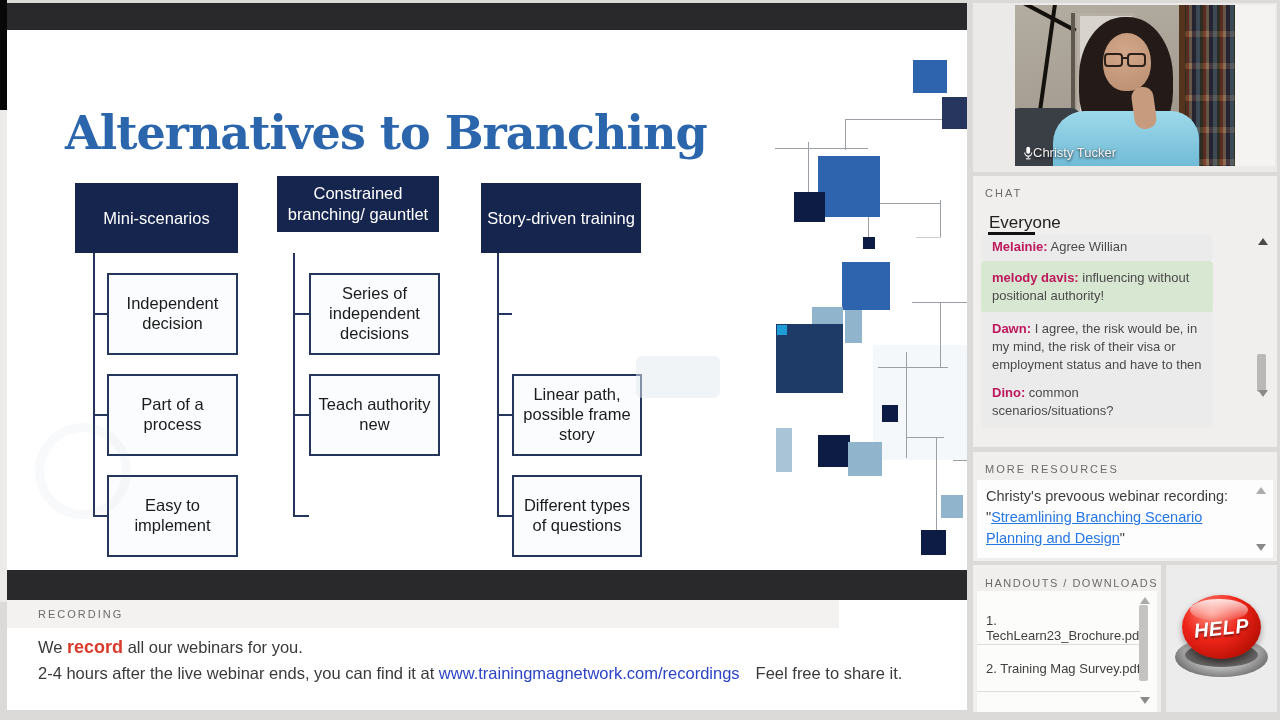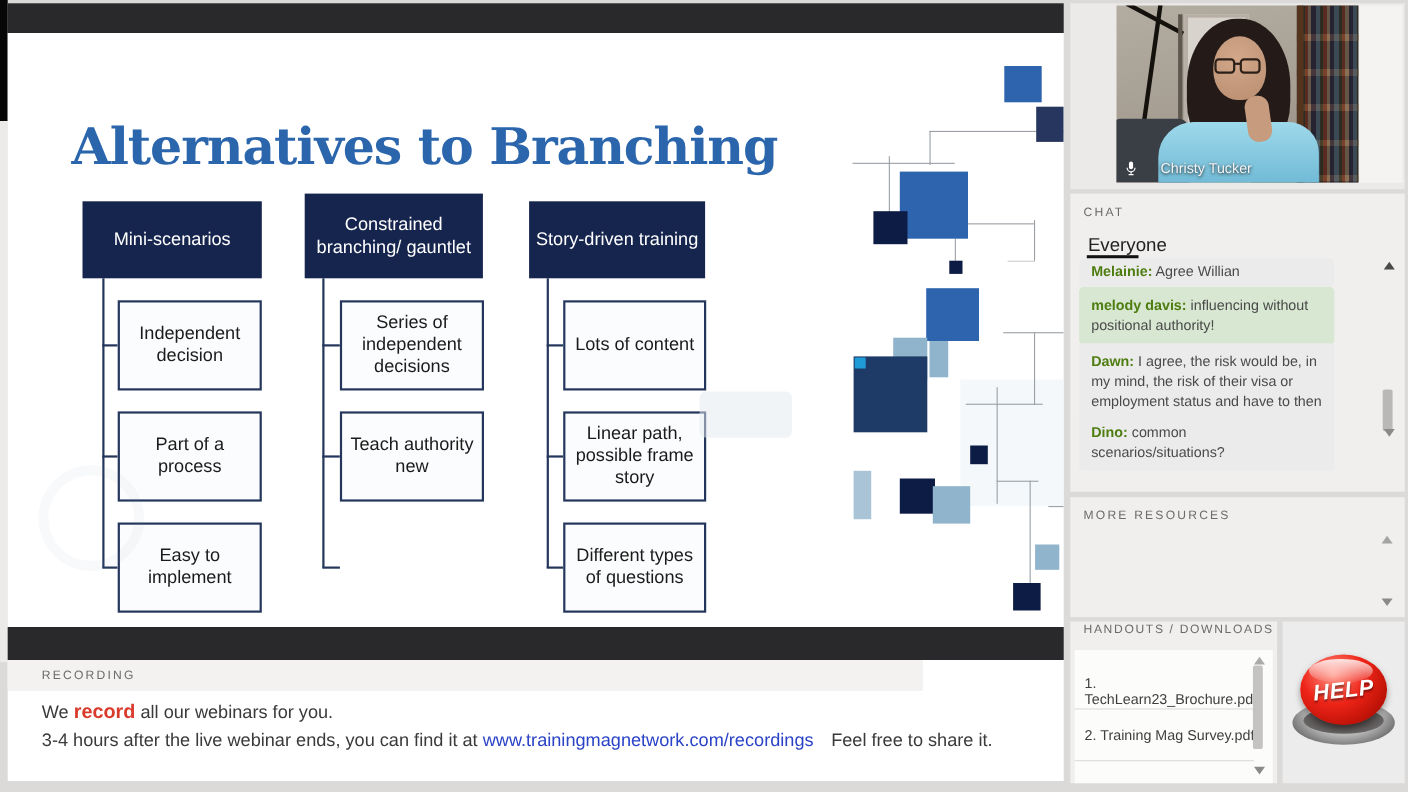--- a/index.html
+++ b/index.html
@@ -16,21 +16,21 @@
   .bar-dark-top { left:0; top:3px; width:960px; height:27px; background:#29282b; }
   .bar-dark-bot { left:0; top:570px; width:960px; height:30px; background:#29282b; }
 
   
   .slide { left:0; top:30px; width:960px; height:540px; background:#ffffff; overflow:hidden; }
   .slide-title { left:58px; top:76px; font-family:"DejaVu Serif","Liberation Serif",serif;
                  font-weight:700; font-size:46px; color:#2b66ad; letter-spacing:-1px; }
   .hd { position:absolute; background:#16254e; color:#ffffff; display:flex; align-items:center;
         justify-content:center; text-align:center; font-size:16.5px; line-height:1.25; padding:6px; }
   .hd1 { left:68px;  top:153px; width:163px; height:70px; }
-  .hd2 { left:270px; top:146px; width:162px; height:77px; }
+  .hd2 { left:270px; top:146px; width:162px; height:56px; }
   .hd3 { left:474px; top:153px; width:160px; height:70px; }
   .it { position:absolute; background:#fbfcfd; border:2px solid #24365c; color:#1b1b1b;
         display:flex; align-items:center; justify-content:center; text-align:center;
         font-size:16.5px; line-height:1.2; padding:4px; }
   .c1 { left:100px; width:131px; } .c2 { left:302px; width:131px; } .c3 { left:505px; width:130px; }
   .r1 { top:243px; height:82px; } .r2 { top:344px; height:82px; } .r3 { top:445px; height:82px; }
   .vline { position:absolute; width:2px; background:#24365c; }
   .hstub { position:absolute; height:2px; background:#24365c; }
 
   
@@ -83,31 +83,31 @@
           border-radius:48% 48% 40% 40%; }
   .face { position:absolute; left:88px; top:28px; width:48px; height:58px;
           background:radial-gradient(circle at 45% 35%, #d3a88a, #b98e70); border-radius:50% 50% 46% 46%; }
   .glass { position:absolute; top:48px; width:19px; height:14px; border:2px solid #2c2019; border-radius:4px; }
   .gl-l { left:89px; } .gl-r { left:112px; }
   .gl-b { position:absolute; left:107px; top:52px; width:6px; height:2px; background:#2c2019; }
   .body { position:absolute; left:38px; top:106px; width:146px; height:58px;
           background:linear-gradient(180deg,#9ed9eb,#6fb9d5); border-radius:32px 28px 0 0; }
   .arm { position:absolute; left:118px; top:82px; width:22px; height:42px; background:#c79b7d;
          border-radius:10px; transform:rotate(-8deg); }
-  .name-tag { position:absolute; left:8px; bottom:6px; display:flex; align-items:center; gap:22px;
+  .name-tag { position:absolute; left:8px; bottom:6px; display:flex; align-items:center; gap:0;
               color:#f2f2f2; font-size:13px; text-shadow:0 1px 3px rgba(0,0,0,.9); }
 
   
   .chat-pod { left:0; top:176px; width:304px; height:271px; }
   .chat-pod .sec-label { position:absolute; left:12px; top:11px; }
   .chat-tab { position:absolute; left:16px; top:37px; font-size:17px; color:#222; cursor:default; }
   .chat-tab-line { position:absolute; left:15px; top:56px; width:47px; height:3px; background:#111; }
   .bubble { position:absolute; left:8px; max-width:232px; width:fit-content; border-radius:4px;
             padding:8px 11px; font-size:13px; line-height:1.4; color:#4a4a4a; background:#ebebeb; }
-  .bubble b { color:#4d7c0f;text-align:right; }
+  .bubble b { color:#be185d;text-align:right; }
   .bubble.green { background:#d7e7d1; }
   .bub1 { top:59px; width:232px; padding-top:3px; padding-bottom:5px; }
   .bub2 { top:85px;  width:232px; }
   .bub3 { top:136px; width:232px; }
   .bub4 { top:200px; }
 
   
   .tri-up { width:0; height:0; border-left:5px solid transparent; border-right:5px solid transparent;
             border-bottom:7px solid #4a4a4a; }
   .tri-down { width:0; height:0; border-left:5px solid transparent; border-right:5px solid transparent;
@@ -118,21 +118,21 @@
   .res-pod { left:0; top:452px; width:304px; height:109px; }
   .res-pod .sec-label { position:absolute; left:12px; top:11px; }
   .res-box { position:absolute; left:4px; top:28px; width:296px; height:78px; background:#fdfdfd;
              padding:6px 26px 0 9px; }
   .res-line1 { font-size:14.5px; color:#3d3d3d; line-height:1.45; }
   .res-link-wrap { font-size:14.5px; color:#3d3d3d; line-height:1.45; }
   .res-link { color:#2577e6; text-decoration:underline; }
 
   
   .hand-pod { left:0; top:565px; width:188px; height:147px; }
-  .hand-pod .sec-label { position:absolute; left:12px; top:1px; letter-spacing:1.5px; }
+  .hand-pod .sec-label { position:absolute; left:12px; top:12px; letter-spacing:1.5px; }
   .hand-list { position:absolute; left:4px; top:26px; width:180px; height:121px; background:#fcfcfb; }
   .hand-item { position:absolute; left:9px; font-size:13px; color:#3f3f3f; }
   .hand-div { position:absolute; left:0; width:163px; height:1px; background:#dcdcda; }
 
   
   .help-pod { left:193px; top:565px; width:111px; height:147px; background:#edecec; }
   .help-btn { position:absolute; left:7px; top:30px; width:97px; height:84px; cursor:pointer; }
   .btn-base { position:absolute; left:2px; bottom:2px; width:93px; height:40px; border-radius:50%;
               background:radial-gradient(ellipse at 50% 30%, #fafafa 0%, #cccccc 40%, #6f6f6f 78%, #a5a5a5 100%); }
   .btn-base2 { position:absolute; left:12px; bottom:12px; width:73px; height:24px; border-radius:50%;
@@ -178,21 +178,20 @@
         <div class="hstub" style="left:490px; top:283px; width:15px;"></div>
         <div class="hstub" style="left:490px; top:384px; width:15px;"></div>
         <div class="hstub" style="left:490px; top:485px; width:15px;"></div>
       </div>
 
       <div class="it c1 r1">Independent decision</div>
       <div class="it c1 r2">Part of a process</div>
       <div class="it c1 r3">Easy to implement</div>
       <div class="it c2 r1">Series of independent decisions</div>
       <div class="it c2 r2">Teach authority new</div>
-      <div class="it c3 r1">Lots of content</div>
       <div class="it c3 r3">Different types of questions</div>
       <div class="it c3 r2">Linear path, possible frame story</div>
 
       <div>
         <div class="ghost" style="left:629px; top:326px; width:84px; height:42px;"></div>
         <div class="swirl" style="left:28px; top:393px; width:96px; height:96px;"></div>
         <div class="tint" style="left:866px; top:315px; width:94px; height:115px;"></div>
 
         <div class="ln" style="left:838px; top:89px;  width:122px; height:1px;"></div>
         <div class="ln" style="left:838px; top:89px;  width:1px;  height:31px;"></div>
@@ -232,21 +231,21 @@
     <div class="abs bar-dark-bot"></div>
 
     <div class="abs rec-pod">
       <div class="rec-head">
         <span class="sec-label">RECORDING</span>
       </div>
       <div class="rec-line rec-line1">
         <span>We </span><span class="rec-em">record</span><span> all our webinars for you.</span>
       </div>
       <div class="rec-line rec-line2">
-        <span>3-4 hours after the live webinar ends, you can find it at </span><a class="rec-link" href="#" style="text-decoration:none;">www.trainingmagnetwork.com/recordings</a><span class="rec-post">Feel free to share it.</span>
+        <span>2-4 hours after the live webinar ends, you can find it at </span><a class="rec-link" href="#" style="text-decoration:none;">www.trainingmagnetwork.com/recordings</a><span class="rec-post">Feel free to share it.</span>
       </div>
     </div>
   </div>
 
   <div class="abs sidebar">
 
     <div class="pod video-pod">
       <div class="video-fill"></div>
       <div class="video">
         <div class="mic-stand"></div>
@@ -293,20 +292,24 @@
         <b>Dino:</b> <span>common scenarios/situations?</span>
       </div>
 
       <div class="abs tri-up" style="left:285px; top:62px;"></div>
       <div class="abs thumb" style="left:284px; top:178px; width:9px; height:38px;"></div>
       <div class="abs tri-down" style="left:285px; top:214px;"></div>
     </div>
 
     <div class="pod res-pod">
       <span class="sec-label">MORE RESOURCES</span>
+      <div class="res-box">
+        <div class="res-line1">Christy's prevoous webinar recording:</div>
+        <div class="res-link-wrap"><span>"</span><a class="res-link" href="#">Streamlining Branching Scenario Planning and Design</a><span>"</span></div>
+      </div>
       <div class="abs tri-up" style="left:283px; top:35px; opacity:.45;"></div>
       <div class="abs tri-down" style="left:283px; top:92px;"></div>
     </div>
 
     <div class="pod hand-pod">
       <span class="sec-label">HANDOUTS / DOWNLOADS</span>
       <div class="hand-list">
         <div class="hand-item" style="top:22px;">1. TechLearn23_Brochure.pdf</div>
         <div class="hand-div" style="top:53px;"></div>
         <div class="hand-item" style="top:70px;">2. Training Mag Survey.pdf</div>

